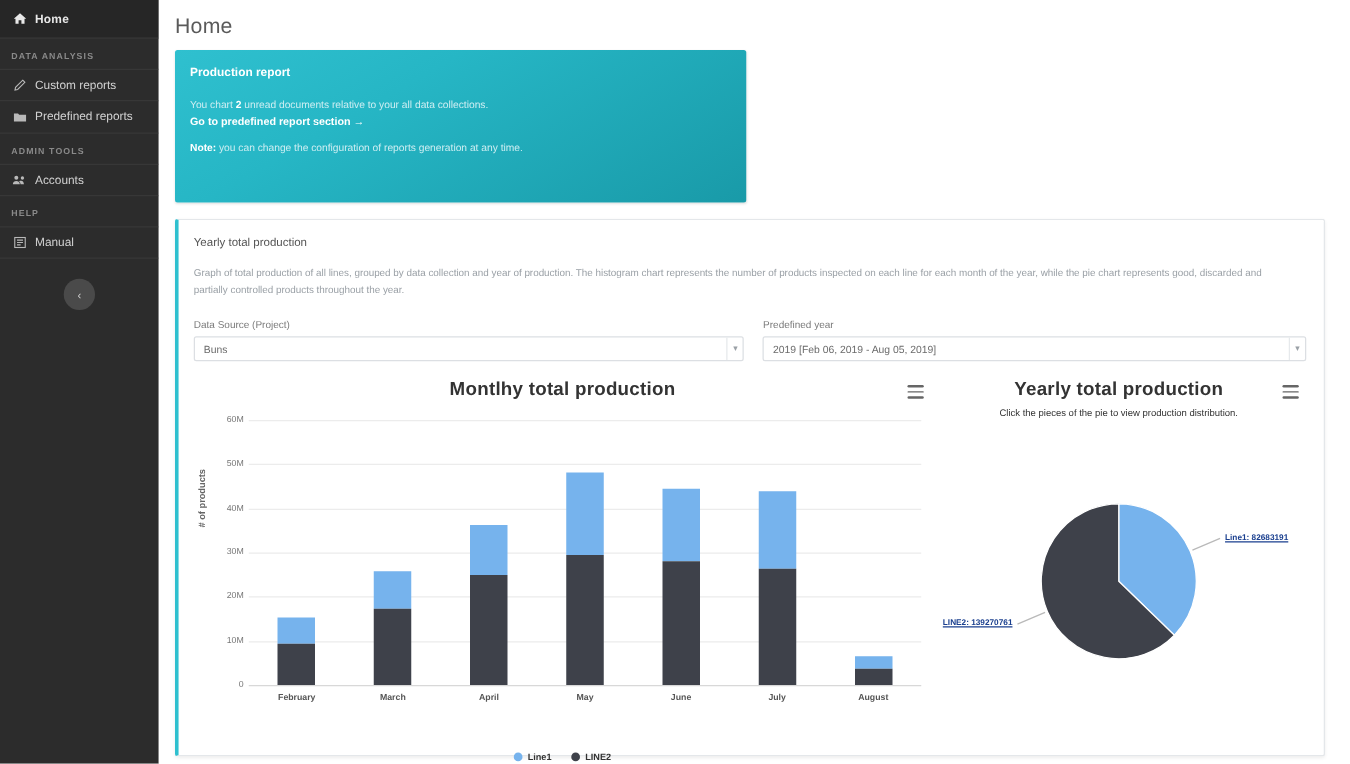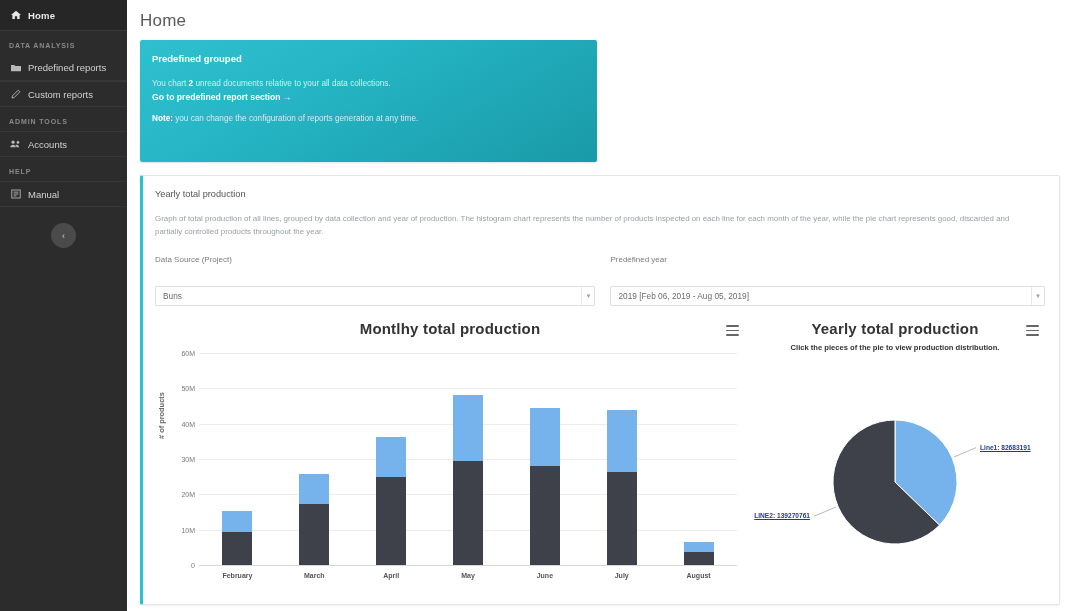--- a/index.html
+++ b/index.html
@@ -71,40 +71,40 @@
     border-radius: 2px; box-shadow: 0 1px 3px rgba(0,0,0,.07);
     padding: 13px 14px 0 12px;
   }
   .pn-title { font-size: 9.2px; color: #555; font-weight: normal; margin-bottom: 13px; }
   .pn-desc { font-size: 7.9px; color: #9aa0a6; line-height: 1.65; width: 880px; }
 
   .selects { display: flex; gap: 15px; margin-top: 17px; }
   .sel-group { display: flex; flex-direction: column; }
   .sel-group.left { width: 448px; }
   .sel-group.right { width: 442px; }
-  .sel-label { font-size: 8px; color: #7b7b7b; margin-bottom: 22px; }
+  .sel-label { font-size: 8px; color: #7b7b7b; margin-bottom: 5px; }
   .sel-box {
     height: 20px; border: 1px solid #dcdfe3; border-radius: 2px;
     background: #fff; display: flex; align-items: center; position: relative;
     padding: 0 18px 0 7px; font-size: 8.3px; color: #6b6b6b; cursor: pointer;
   }
   .sel-arrow {
     position: absolute; right: 0; top: 0; bottom: 0; width: 13px;
     border-left: 1px solid #e6e9ec; display: flex; align-items: center;
     justify-content: center; color: #9aa0a6; font-size: 7px;
   }
 
   
   .charts { display: flex; margin-top: 14px; }
   .chart-bar { width: 600px; position: relative; height: 300px; }
   .chart-pie { width: 300px; position: relative; height: 300px; }
 
   .c-title { text-align: center; font-size: 15px; font-weight: bold; color: #333;
              letter-spacing: .2px; }
-  .c-sub { text-align: center; font-size: 7.6px; font-weight: bold; color: #333;
+  .c-sub { text-align: center; font-size: 7.6px; font-weight: normal; color: #333;
            margin-top: 6px; }
   .burger {
     position: absolute; right: 6px; top: 5px; width: 13px; height: 11px;
     display: flex; flex-direction: column; justify-content: space-between;
     cursor: pointer;
   }
   .burger i { display: block; height: 1.6px; background: #666; border-radius: 1px; }
 
   .plot { position: relative; margin-top: 10px; height: 250px; }
   .ylabel {
@@ -146,35 +146,35 @@
     <div class="side-home">
       <span class="ico">
         <svg width="10" height="10" viewBox="0 0 16 16" fill="#e8e8e8">
           <path d="M8 1L0 8h2.2v6.5h4V10h3.6v4.5h4V8H16z"></path>
         </svg>
       </span>
       <span class="lbl">Home</span>
     </div>
 
     <div class="side-sec">DATA ANALYSIS</div>
+    <div class="side-item side-sep-top">
+      <span class="ico">
+        <svg width="10" height="10" viewBox="0 0 16 16" fill="none" stroke="#b9b9b9" stroke-width="1.4">
+          <path d="M11.5 1.8l2.7 2.7L5 13.7 1.6 14.4 2.3 11z"></path>
+        </svg>
+      </span>
+      <span>Custom reports</span>
+    </div>
     <div class="side-item">
       <span class="ico">
         <svg width="10" height="10" viewBox="0 0 16 16" fill="#b9b9b9">
           <path d="M0 3h5.5l1.4 1.6H16V13H0z"></path>
         </svg>
       </span>
       <span>Predefined reports</span>
-    </div>
-    <div class="side-item side-sep-top">
-      <span class="ico">
-        <svg width="10" height="10" viewBox="0 0 16 16" fill="none" stroke="#b9b9b9" stroke-width="1.4">
-          <path d="M11.5 1.8l2.7 2.7L5 13.7 1.6 14.4 2.3 11z"></path>
-        </svg>
-      </span>
-      <span>Custom reports</span>
     </div>
 
     <div class="side-sec">ADMIN TOOLS</div>
     <div class="side-item side-sep-top">
       <span class="ico">
         <svg width="11" height="10" viewBox="0 0 18 16" fill="#b9b9b9">
           <circle cx="5" cy="5" r="2.6"></circle>
             <circle cx="13" cy="5.4" r="2.2"></circle>
           <path d="M0.3 13.4c.4-2.6 2.3-4.2 4.7-4.2s4.3 1.6 4.7 4.2z"></path>
           <path d="M10.6 13.4c-.2-1.7-.9-3-2-3.8.9-.5 1.9-.5 2.6-.5 2 0 3.5 1.6 3.8 4.3z"></path>
@@ -199,21 +199,21 @@
         <span>‹</span>
       </div>
     </div>
   </nav>
 
   <main id="main">
 
     <h1 id="page-title">Home</h1>
 
     <section id="notice">
-      <div class="nt-title">Predefined grouped</div>
+      <div class="nt-title">Production report</div>
       <div class="nt-line"><span>You chart </span><b>2</b><span> unread documents relative to your all data collections.</span></div>
       <a class="nt-link">Go to predefined report section →</a>
       <div class="nt-gap"></div>
       <div class="nt-line"><b>Note:</b><span> you can change the configuration of reports generation at any time.</span></div>
     </section>
 
     <section id="panel">
       <div class="pn-title">Yearly total production</div>
       <div class="pn-desc">Graph of total production of all lines, grouped by data collection and year of production. The histogram chart represents the number of products inspected on each line for each month of the year, while the pie chart represents good, discarded and partially controlled products throughout the year.</div>
 

